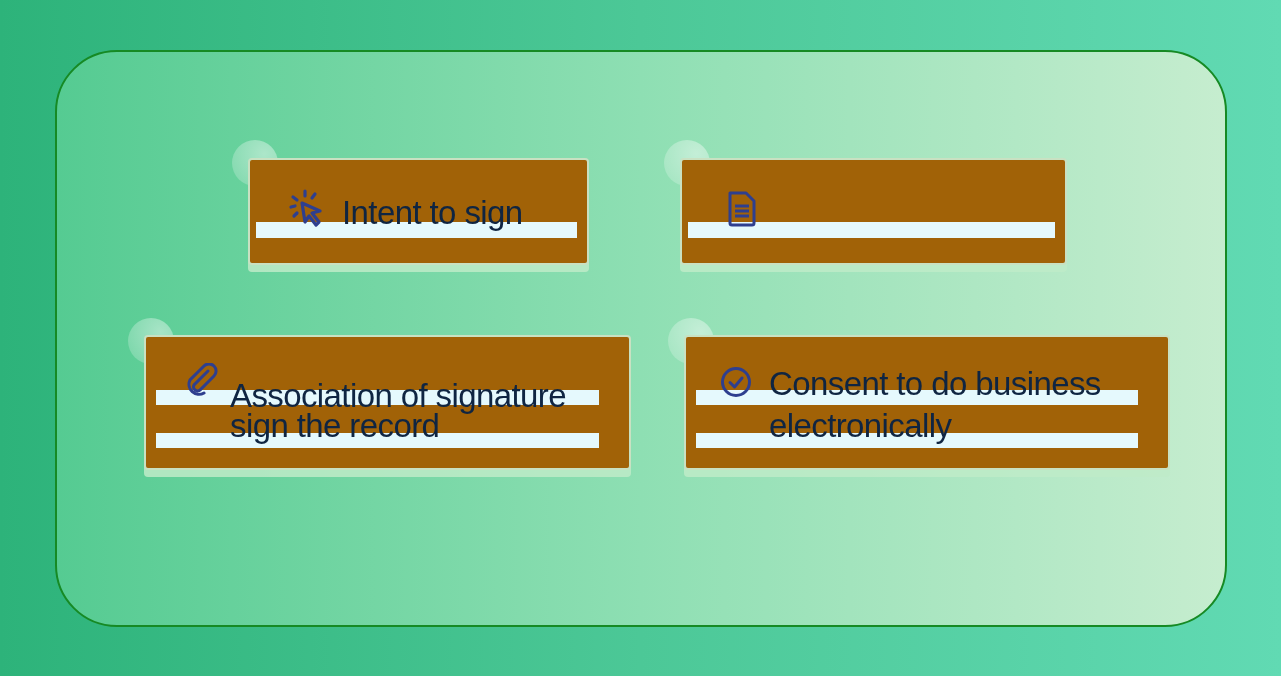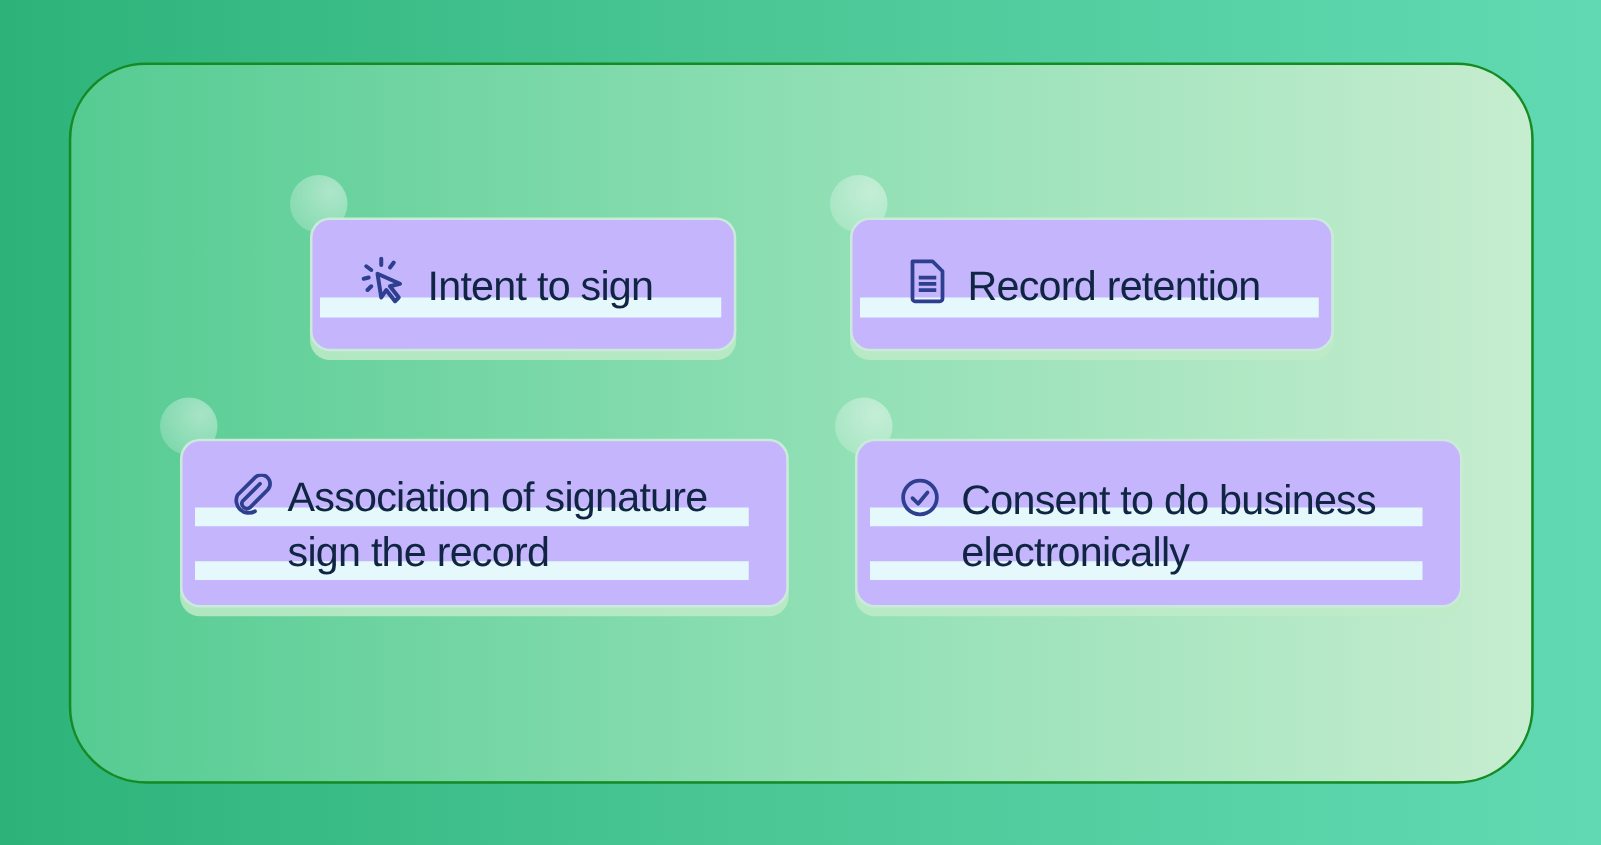--- a/index.html
+++ b/index.html
@@ -8,24 +8,23 @@
     background: linear-gradient(90deg, #2db37a 0%, #4cc897 50%, #61dab3 100%);
     font-family: "Liberation Sans", "DejaVu Sans", sans-serif;
   }
   .frame {
     position: absolute; left: 55px; top: 50px; width: 1172px; height: 577px;
     border: 2px solid #168a24; border-radius: 62px; box-sizing: border-box;
     background: linear-gradient(90deg, #55cb92 0%, #8edfb3 50%, #c6edcf 100%);
   }
   .card {
     position: absolute; box-sizing: border-box;
-    background: #c4b5fd; border-radius: 16px;
+    background: #a16207; border-radius: 4px;
     border: 2px solid rgba(205,240,215,0.9);
     box-shadow: 0 7px 0 0 rgba(190,235,200,0.85);
-    margin-top: 16px;
   }
   .deco {
     position: absolute; width: 46px; height: 46px; border-radius: 50%;
     background: radial-gradient(circle at 70% 30%, rgba(255,255,255,0.45), rgba(255,255,255,0.15));
   }
   .hl {
     position: absolute; height: 16px; background: #e5f9fd;
   }
   .txt {
     position: absolute; color: #0f2542; font-size: 33px; line-height: 42px;
@@ -56,31 +55,30 @@
 
 <div class="deco" style="left:664px;top:140px;"></div>
 <div class="card" style="left:680px;top:158px;width:387px;height:107px;">
   <div class="hl" style="left:6px;top:62px;width:367px;"></div>
   <svg class="icon" style="left:44px;top:30px;" width="32" height="38" viewBox="0 0 32 38">
     <path d="M4 3 H20 L28 11 V33 A2 2 0 0 1 26 35 H6 A2 2 0 0 1 4 33 Z" fill="none" stroke="#2e3f8f" stroke-width="3" stroke-linejoin="round"></path>
     <line x1="9" y1="16" x2="23" y2="16" stroke="#2e3f8f" stroke-width="3"></line>
     <line x1="9" y1="21" x2="23" y2="21" stroke="#2e3f8f" stroke-width="3"></line>
     <line x1="9" y1="26" x2="23" y2="26" stroke="#2e3f8f" stroke-width="3"></line>
   </svg>
-  <div class="txt" style="left:92px;top:32px;">Record retention</div>
 </div>
 
 <div class="deco" style="left:128px;top:318px;"></div>
 <div class="card" style="left:144px;top:335px;width:487px;height:135px;">
   <div class="hl" style="left:10px;top:53px;width:443px;height:15px;"></div>
   <div class="hl" style="left:10px;top:96px;width:443px;height:15px;"></div>
   <svg class="icon" style="left:38px;top:26px;" width="36" height="34" viewBox="0 0 36 34">
     <path d="M24 8 L10 22 A4 4 0 0 0 16 27 L30 13 A7 7 0 0 0 20 3 L6 17 A10 10 0 0 0 20 30" fill="none" stroke="#2e3f8f" stroke-width="3" stroke-linecap="round"></path>
   </svg>
-  <div class="txt" style="left:84px;top:24px;">Association of signature</div>
+  <div class="txt" style="left:84px;top:38px;">Association of signature</div>
   <div class="txt" style="left:84px;top:68px;">sign the record</div>
 </div>
 
 <div class="deco" style="left:668px;top:318px;"></div>
 <div class="card" style="left:684px;top:335px;width:486px;height:135px;">
   <div class="hl" style="left:10px;top:53px;width:442px;height:15px;"></div>
   <div class="hl" style="left:10px;top:96px;width:442px;height:15px;"></div>
   <svg class="icon" style="left:33px;top:28px;" width="34" height="34" viewBox="0 0 34 34">
     <circle cx="17" cy="17" r="13.5" fill="none" stroke="#2e3f8f" stroke-width="3"></circle>
     <path d="M11 17.5 L15.5 22 L23 13" fill="none" stroke="#2e3f8f" stroke-width="3" stroke-linecap="round" stroke-linejoin="round"></path>

